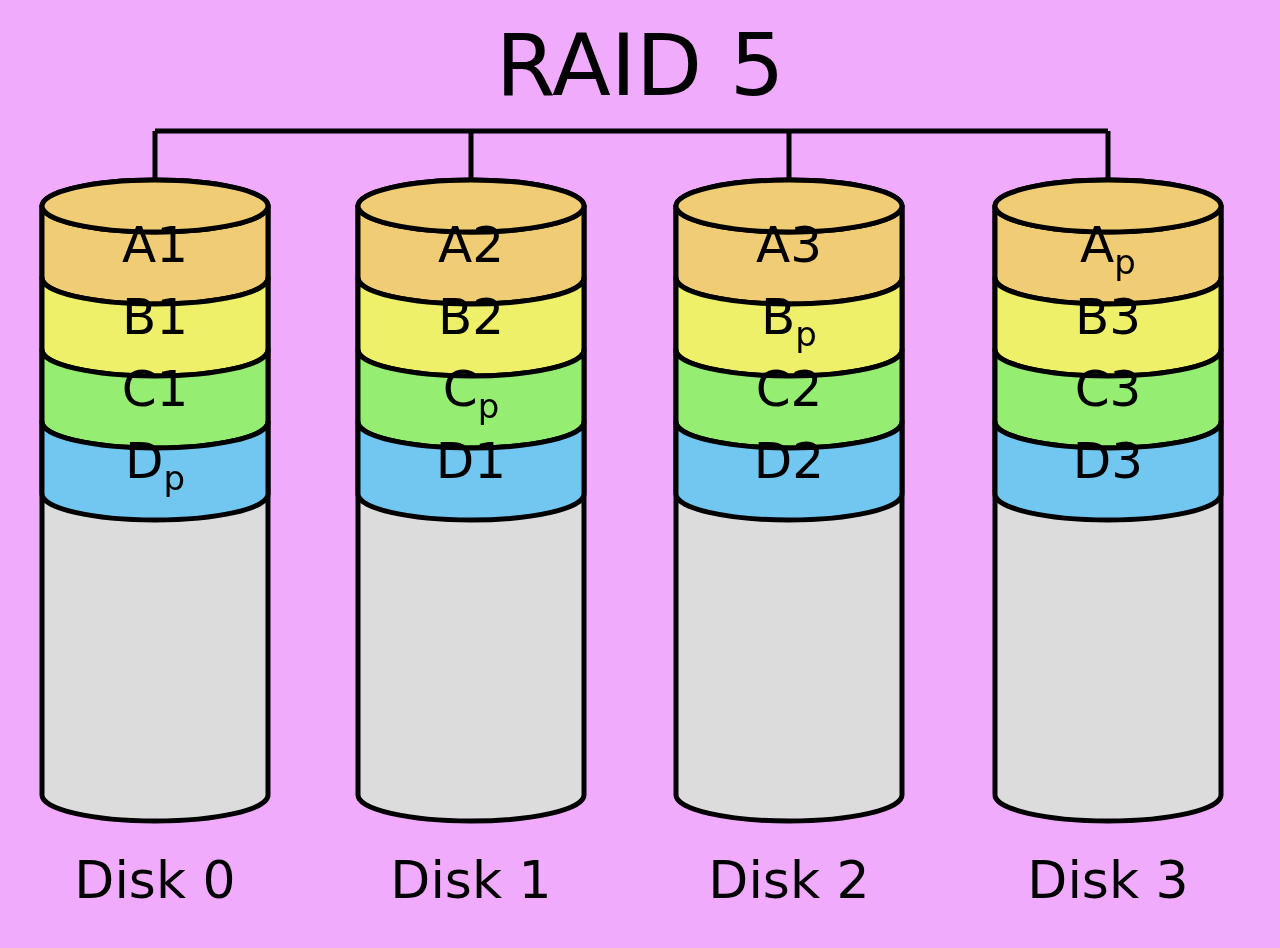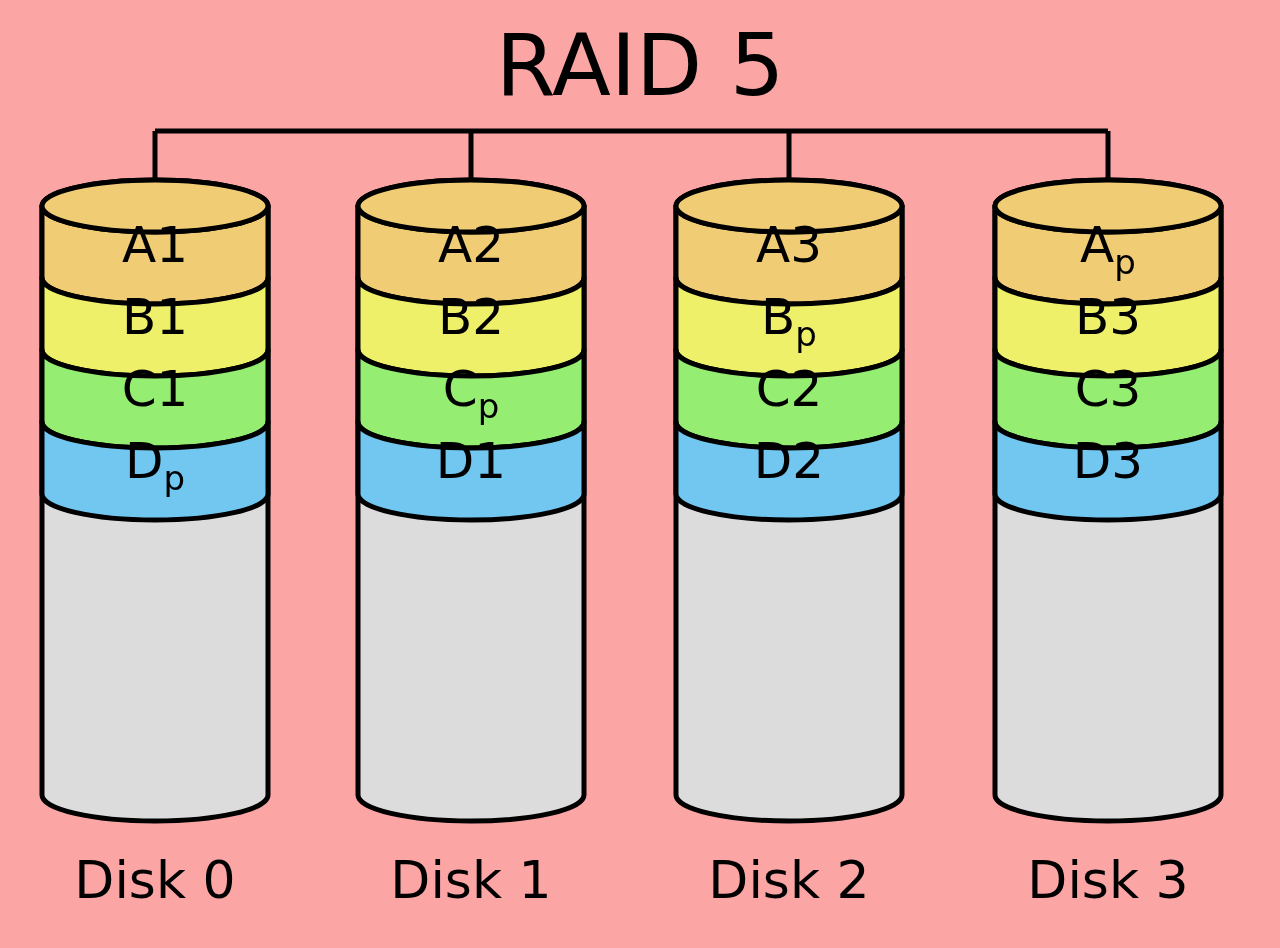--- a/index.html
+++ b/index.html
@@ -10,21 +10,21 @@
   body {
     width: 1280px;
     height: 948px;
     overflow: hidden;
     font-family: "DejaVu Sans", "Liberation Sans", sans-serif;
   }
   #stage {
     position: relative;
     width: 1280px;
     height: 948px;
-    background: #fca5a5;
+    background: #f0abfc;
   }
   svg.diagram {
     display: block;
     width: 1280px;
     height: 948px;
   }
   .title-text {
     font-family: "DejaVu Sans", "Liberation Sans", sans-serif;
     font-size: 86px;
     font-weight: 400;

